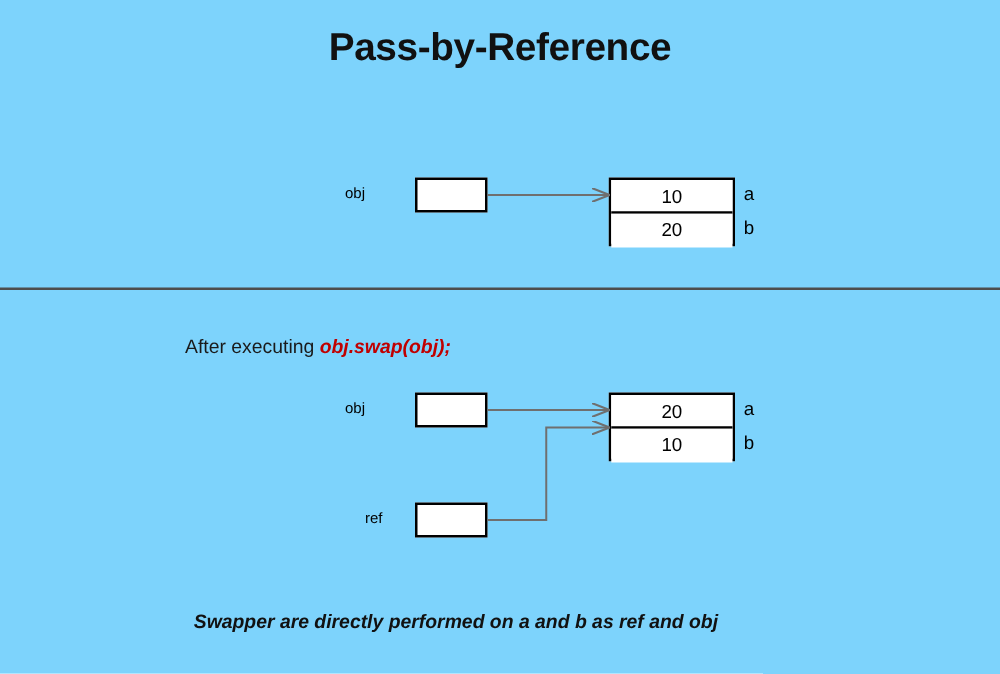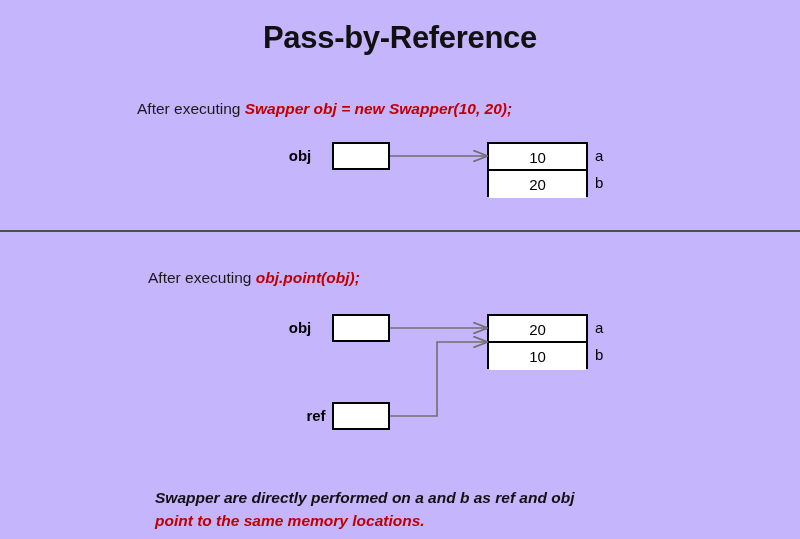--- a/index.html
+++ b/index.html
@@ -9,21 +9,21 @@
     background: #ffffff;
   }
   body {
     font-family: "Liberation Sans", sans-serif;
     color: #000000;
   }
   #slide {
     position: relative;
     width: 800px;
     height: 539px;
-    background: #c4b5fd;
+    background: #7dd3fc;
     overflow: hidden;
   }
 
   
   .slide-title {
     position: absolute;
     left: 0;
     top: 20px;
     width: 800px;
     text-align: center;
@@ -57,25 +57,24 @@
     width: 800px;
     height: 0;
     border-top: 2px solid #4d4d4d;
   }
 
   
   .diagram { position: absolute; left: 0; top: 0; width: 800px; height: 539px; pointer-events: none; }
 
   .var-label {
     position: absolute;
-    font-size: 15px;
+    font-size: 12px;
     color: #000000;
-    text-align: center;
+    text-align: left;
     white-space: nowrap;
-    font-weight: bold;
   }
   .slot-label {
     position: absolute;
     font-size: 15px;
     color: #000000;
     white-space: nowrap;
   }
 
   
   .ref-box {
@@ -121,23 +120,20 @@
   .note .l1 { display: block; color: #111111; }
   .note .l2 { display: block; color: #c00000; }
 </style>
 </head>
 <body>
 
 <div id="slide">
 
   <div class="slide-title">Pass-by-Reference</div>
 
-  <div class="exec-line" id="exec-line-1">
-    <span>After executing </span><span class="code">Swapper obj = new Swapper(10, 20);</span>
-  </div>
 
   <div class="diagram">
 
     <div class="var-label" style="left:276px; top:147px; width:48px;">obj</div>
     <div class="ref-box" id="s1-ref-box" style="left:332px; top:142px; width:58px; height:28px;"></div>
 
     <div class="obj-box" style="left:487px; top:142px; width:101px; height:55px;">
       <div class="obj-cell top">10</div>
       <div class="obj-cell">20</div>
     </div>
@@ -150,21 +146,21 @@
           <path d="M0,0 L9,3.5 L0,7" fill="none" stroke="#6f6f6f" stroke-width="1.1"></path>
         </marker>
       </defs>
       <line x1="390" y1="156" x2="486" y2="156" stroke="#6f6f6f" stroke-width="1.6" marker-end="url(#arrowhead1)"></line>
     </svg>
   </div>
 
   <div class="divider"></div>
 
   <div class="exec-line" id="exec-line-2">
-    <span>After executing </span><span class="code">obj.point(obj);</span>
+    <span>After executing </span><span class="code">obj.swap(obj);</span>
   </div>
 
   <div class="diagram">
 
     <div class="var-label" style="left:276px; top:319px; width:48px;">obj</div>
     <div class="ref-box" style="left:332px; top:314px; width:58px; height:28px;"></div>
 
     <div class="var-label" style="left:292px; top:407px; width:48px;">ref</div>
     <div class="ref-box" style="left:332px; top:402px; width:58px; height:28px;"></div>
 
@@ -181,16 +177,15 @@
           <path d="M0,0 L9,3.5 L0,7" fill="none" stroke="#6f6f6f" stroke-width="1.1"></path>
         </marker>
       </defs>
       <line x1="390" y1="328" x2="486" y2="328" stroke="#6f6f6f" stroke-width="1.6" marker-end="url(#arrowhead2)"></line>
       <polyline points="390,416 437,416 437,342 486,342" fill="none" stroke="#6f6f6f" stroke-width="1.6" marker-end="url(#arrowhead2)"></polyline>
     </svg>
   </div>
 
   <div class="note">
     <span class="l1">Swapper are directly performed on a and b as ref and obj</span>
-    <span class="l2">point to the same memory locations.</span>
   </div>
 
 </div>
 
 </body></html>

